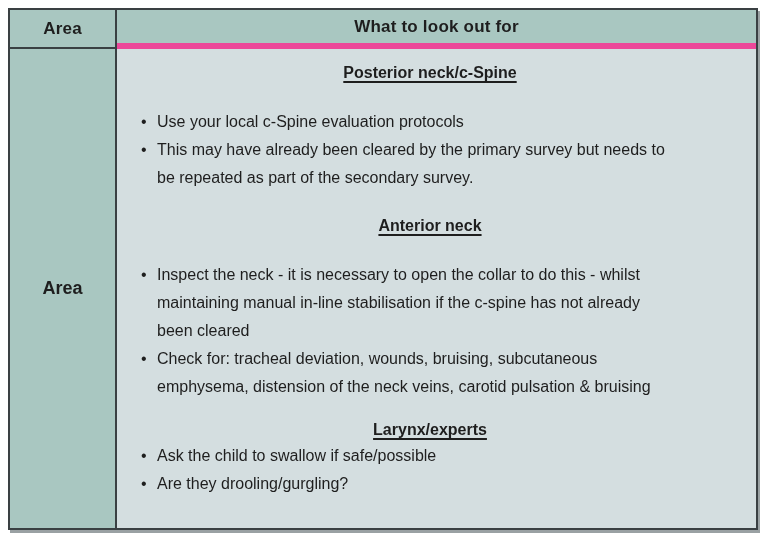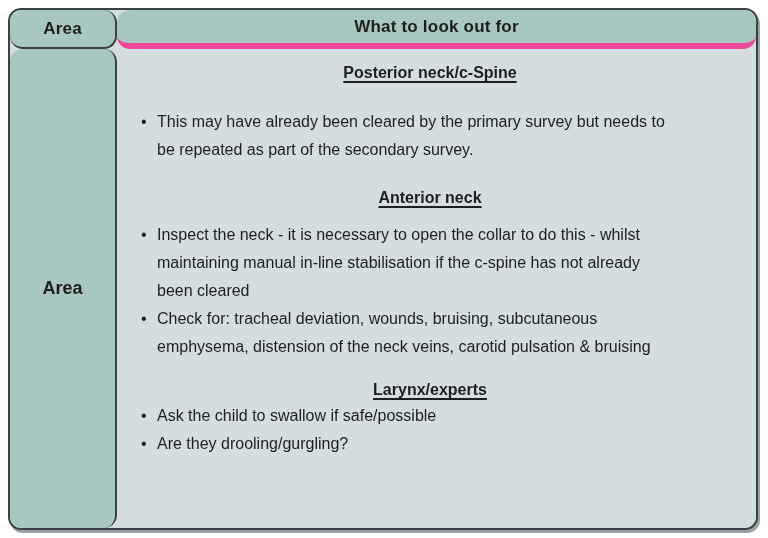--- a/index.html
+++ b/index.html
@@ -1,15 +1,15 @@
 <!DOCTYPE html>
 <html><head>
 <meta charset="utf-8">
 <style>
-  * { margin: 0; padding: 0; box-sizing: border-box; border-radius: 13px; }
+  * { margin: 0; padding: 0; box-sizing: border-box; }
   html, body { width: 768px; height: 538px; background: #ffffff; overflow: hidden; }
   body { font-family: "Liberation Sans", sans-serif; color: #1e1e1e; }
 
   .doc-table {
     position: absolute;
     left: 8px; top: 8px;
     width: 750px; height: 522px;
     border: 2px solid #3a4043;
     box-shadow: 2px 3px 0 0 #9aa1a3;
     display: grid;
@@ -54,21 +54,21 @@
     font-weight: bold;
     font-size: 16px;
     line-height: 28px;
   }
   .sec-heading span {
     text-decoration: underline;
     text-decoration-thickness: 2px;
     text-underline-offset: 3px;
   }
   .sec-posterior .sec-heading { margin-bottom: 21px; }
-  .sec-anterior .sec-heading { margin-top: 20px; margin-bottom: 9px; }
+  .sec-anterior .sec-heading { margin-top: 20px; margin-bottom: 21px; }
   .sec-larynx  .sec-heading { margin-top: 15px; margin-bottom: -2px; }
 
   ul.bullets { list-style: none; margin: 0 0 0 1px; }
   ul.bullets li {
     position: relative;
     padding-left: 27px;
     line-height: 28px;
   }
   ul.bullets li::before {
     content: "\2022";
@@ -95,20 +95,21 @@
     <span>Area</span>
   </div>
 
   <div class="cell content-cell">
 
     <div class="section sec-posterior">
       <div class="sec-heading">
         <span>Posterior neck/c-Spine</span>
       </div>
       <ul class="bullets">
+        <li><span>Use your local c-Spine evaluation protocols</span></li>
         <li><span>This may have already been cleared by the primary survey but needs to
 be repeated as part of the secondary survey.</span></li>
       </ul>
     </div>
 
     <div class="section sec-anterior">
       <div class="sec-heading">
         <span>Anterior neck</span>
       </div>
       <ul class="bullets">

